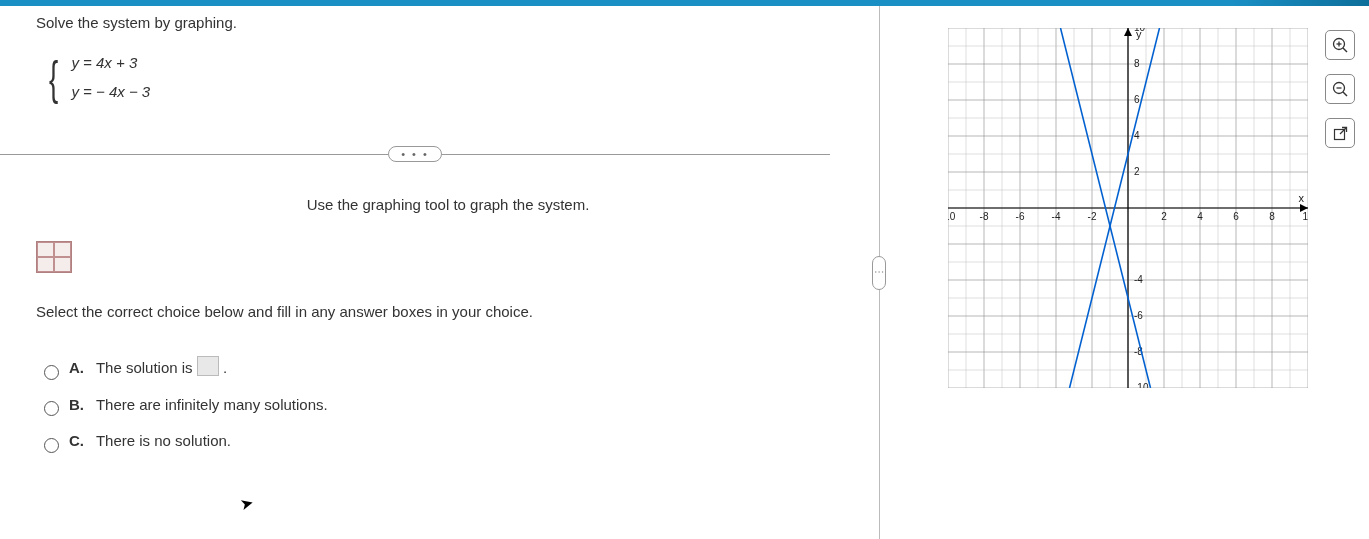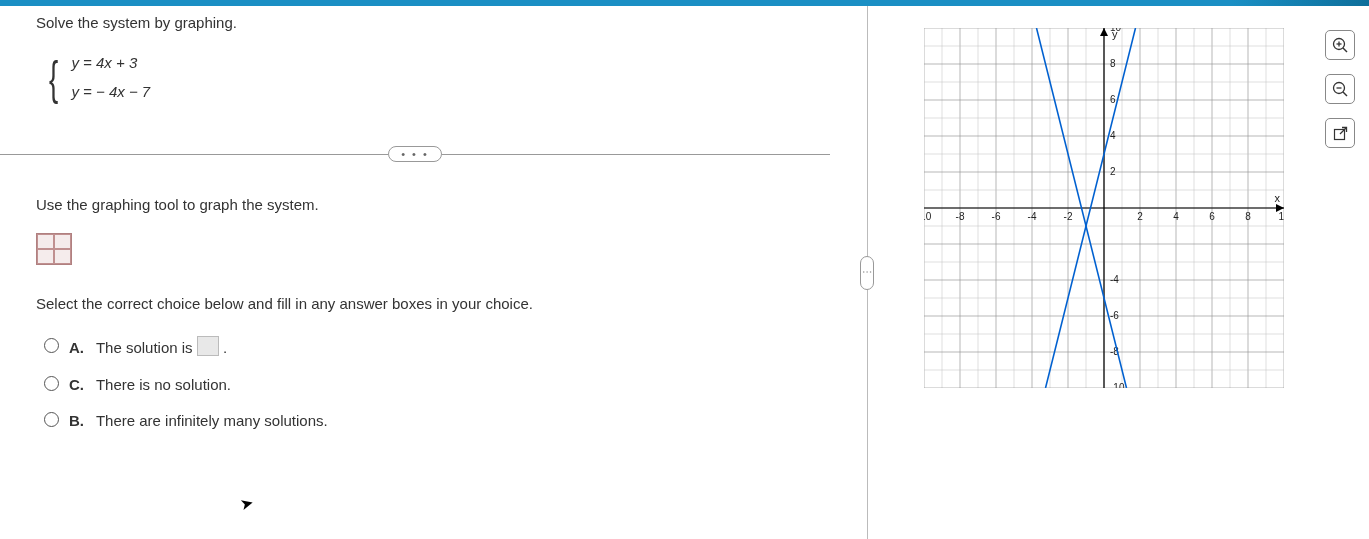--- a/index.html
+++ b/index.html
@@ -13,20 +13,21 @@
     position: relative;
     overflow: hidden;
   }
   .top-bar {
     height: 6px;
     background: linear-gradient(90deg, #1a8fc4 0%, #1a8fc4 90%, #0d6e9a 100%);
   }
   .main {
     display: flex;
     height: calc(100% - 6px);
+    gap: 12px;
   }
   .left-pane {
     flex: 0 0 860px;
     padding: 8px 0 0 36px;
     position: relative;
   }
   .question-title {
     margin-bottom: 18px;
   }
   .equation-system {
@@ -54,33 +55,33 @@
     border: 1px solid #999;
     border-radius: 12px;
     padding: 1px 12px;
     margin: 0 0 0 0;
     font-size: 11px;
     letter-spacing: 2px;
     color: #666;
     background: #fff;
     cursor: pointer;
   }
-  .instruction { margin-bottom: 20px; }
+  .instruction { margin-bottom: 28px; text-align: center; }
   .graph-tool-icon {
     width: 36px; height: 32px;
     border: 1px solid #b08080;
     display: grid;
     grid-template-columns: 1fr 1fr;
     grid-template-rows: 1fr 1fr;
     margin-bottom: 30px;
     cursor: pointer;
   }
   .graph-tool-icon div { border: 1px solid #c09090; background: #f5ecec; }
-  .select-text { margin-bottom: 24px; }
-  .choice { display: flex; align-items: flex-start; margin-bottom: 14px; margin-left: 8px; }
+  .select-text { margin-bottom: 36px; }
+  .choice { display: flex; align-items: flex-end; margin-bottom: 14px; margin-left: 8px; }
   .radio {
     width: 15px; height: 15px; border: 1.5px solid #555; border-radius: 50%;
     margin-right: 10px; margin-top: 2px; flex-shrink: 0; cursor: pointer;
   }
   .choice-label { font-weight: bold; margin-right: 8px; }
   .choice-body { line-height: 1.5; }
   .answer-box {
     display: inline-block; width: 22px; height: 20px;
     background: #e8e8e8; border: 1px solid #bbb;
     vertical-align: text-bottom; cursor: text;
@@ -138,21 +139,21 @@
 <div class="top-bar"></div>
 <div class="main">
 
   <div class="left-pane">
     <div class="question-title">Solve the system by graphing.</div>
 
     <div class="equation-system">
       <div class="brace">{</div>
       <div class="eqs">
         <div>y  = 4x + 3</div>
-        <div>y  = − 4x − 7</div>
+        <div>y  = − 4x − 3</div>
       </div>
     </div>
 
     <div class="divider-row">
       <div class="divider-line"></div>
       <button class="divider-btn">• • •</button>
       <div class="divider-line"></div>
     </div>
 
     <div class="instruction">Use the graphing tool to graph the system.</div>
@@ -172,30 +173,30 @@
         <span class="choice-label">A.</span>
         <span>The solution is </span>
         <span class="answer-box"></span>
         <span> .</span>
       </div>
     </div>
 
     <div class="choice">
       <div class="radio"></div>
       <div class="choice-body">
-        <span class="choice-label">C.</span>
-        <span>There is no solution.</span>
+        <span class="choice-label">B.</span>
+        <span>There are infinitely many solutions.</span>
       </div>
     </div>
 
     <div class="choice">
       <div class="radio"></div>
       <div class="choice-body">
-        <span class="choice-label">B.</span>
-        <span>There are infinitely many solutions.</span>
+        <span class="choice-label">C.</span>
+        <span>There is no solution.</span>
       </div>
     </div>
 
     <div class="cursor-arrow">➤</div>
   </div>
 
   <div class="v-divider">
     <div class="v-line"></div>
     <div class="v-handle">
         <span>⋮</span>

